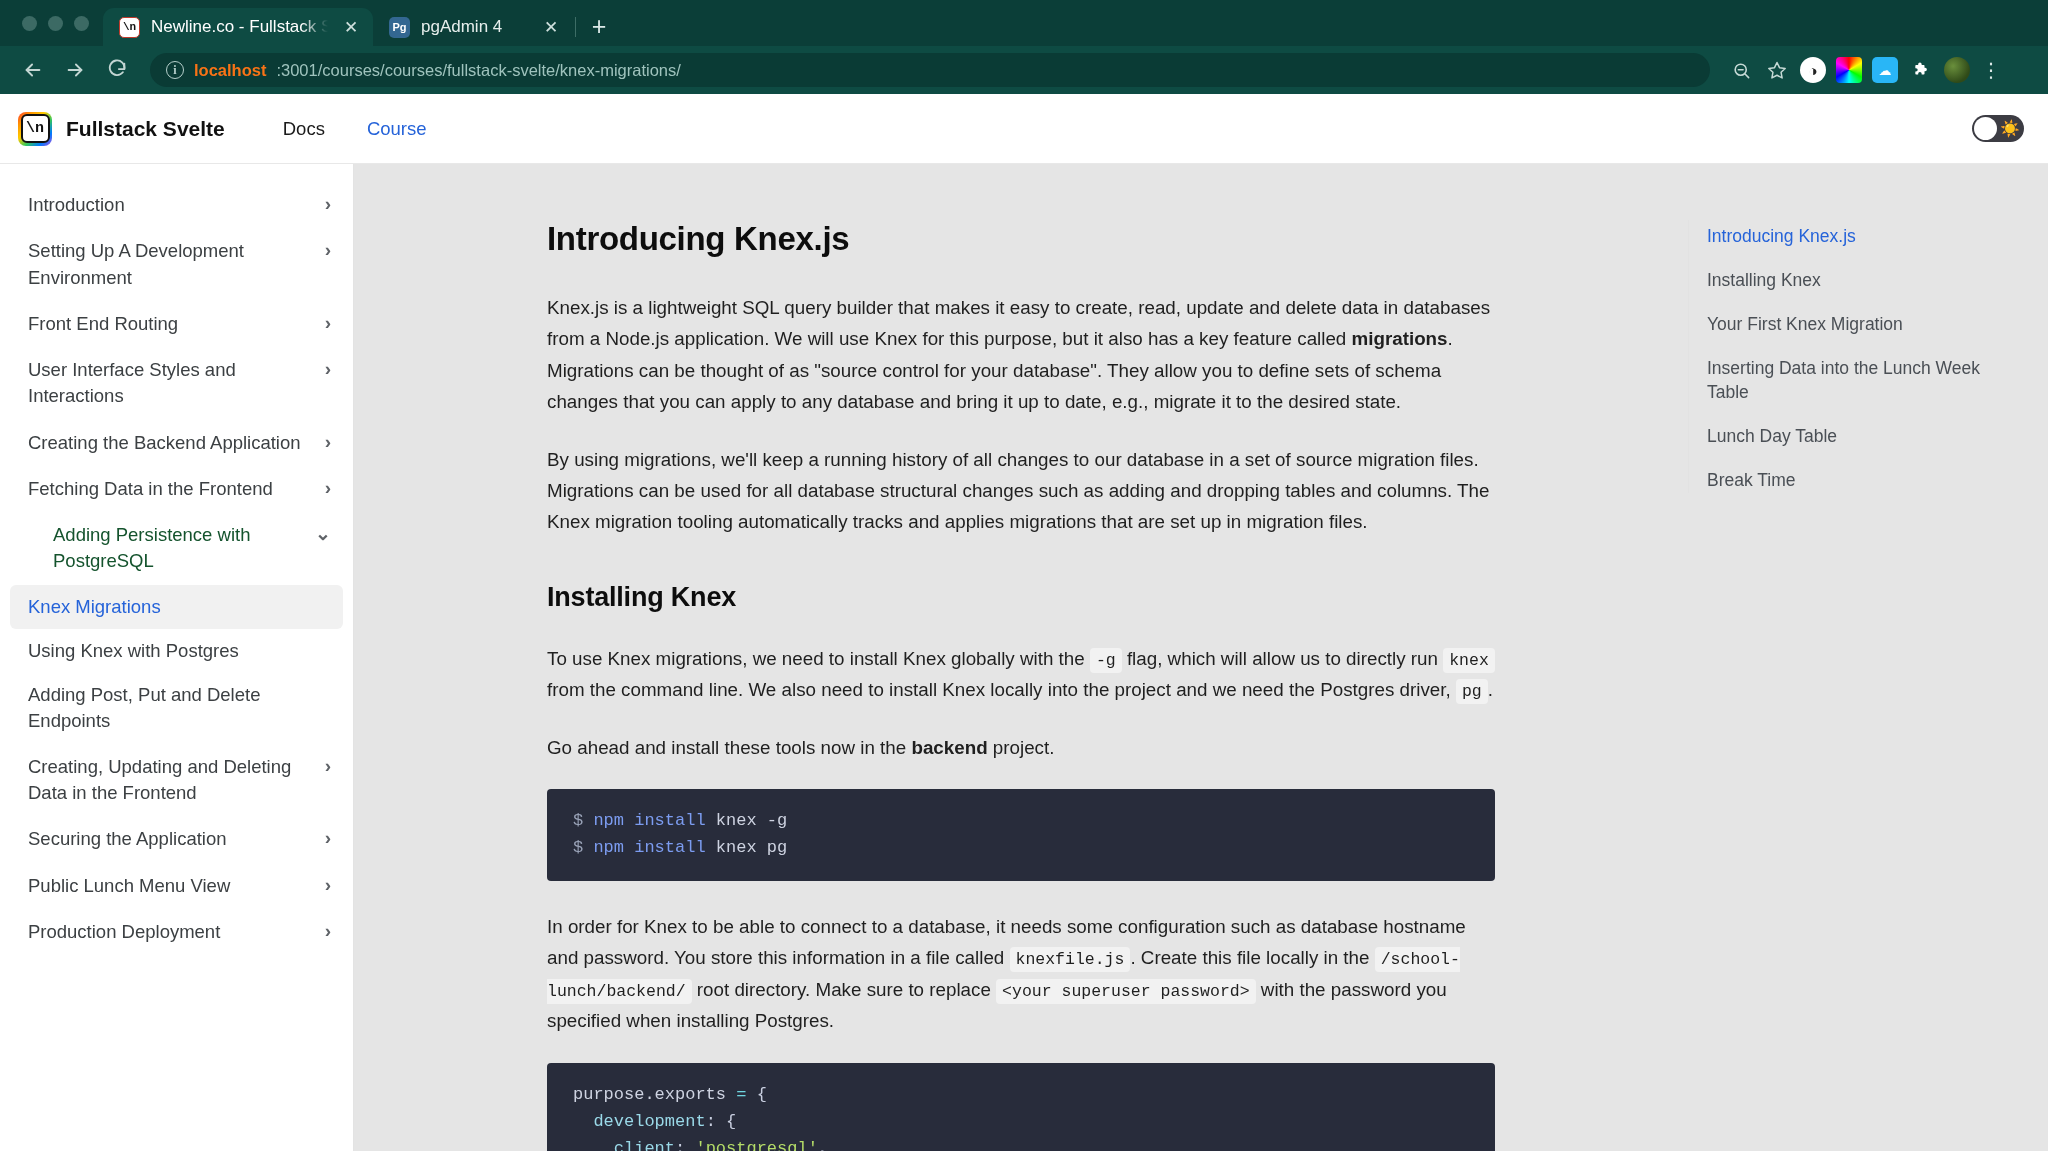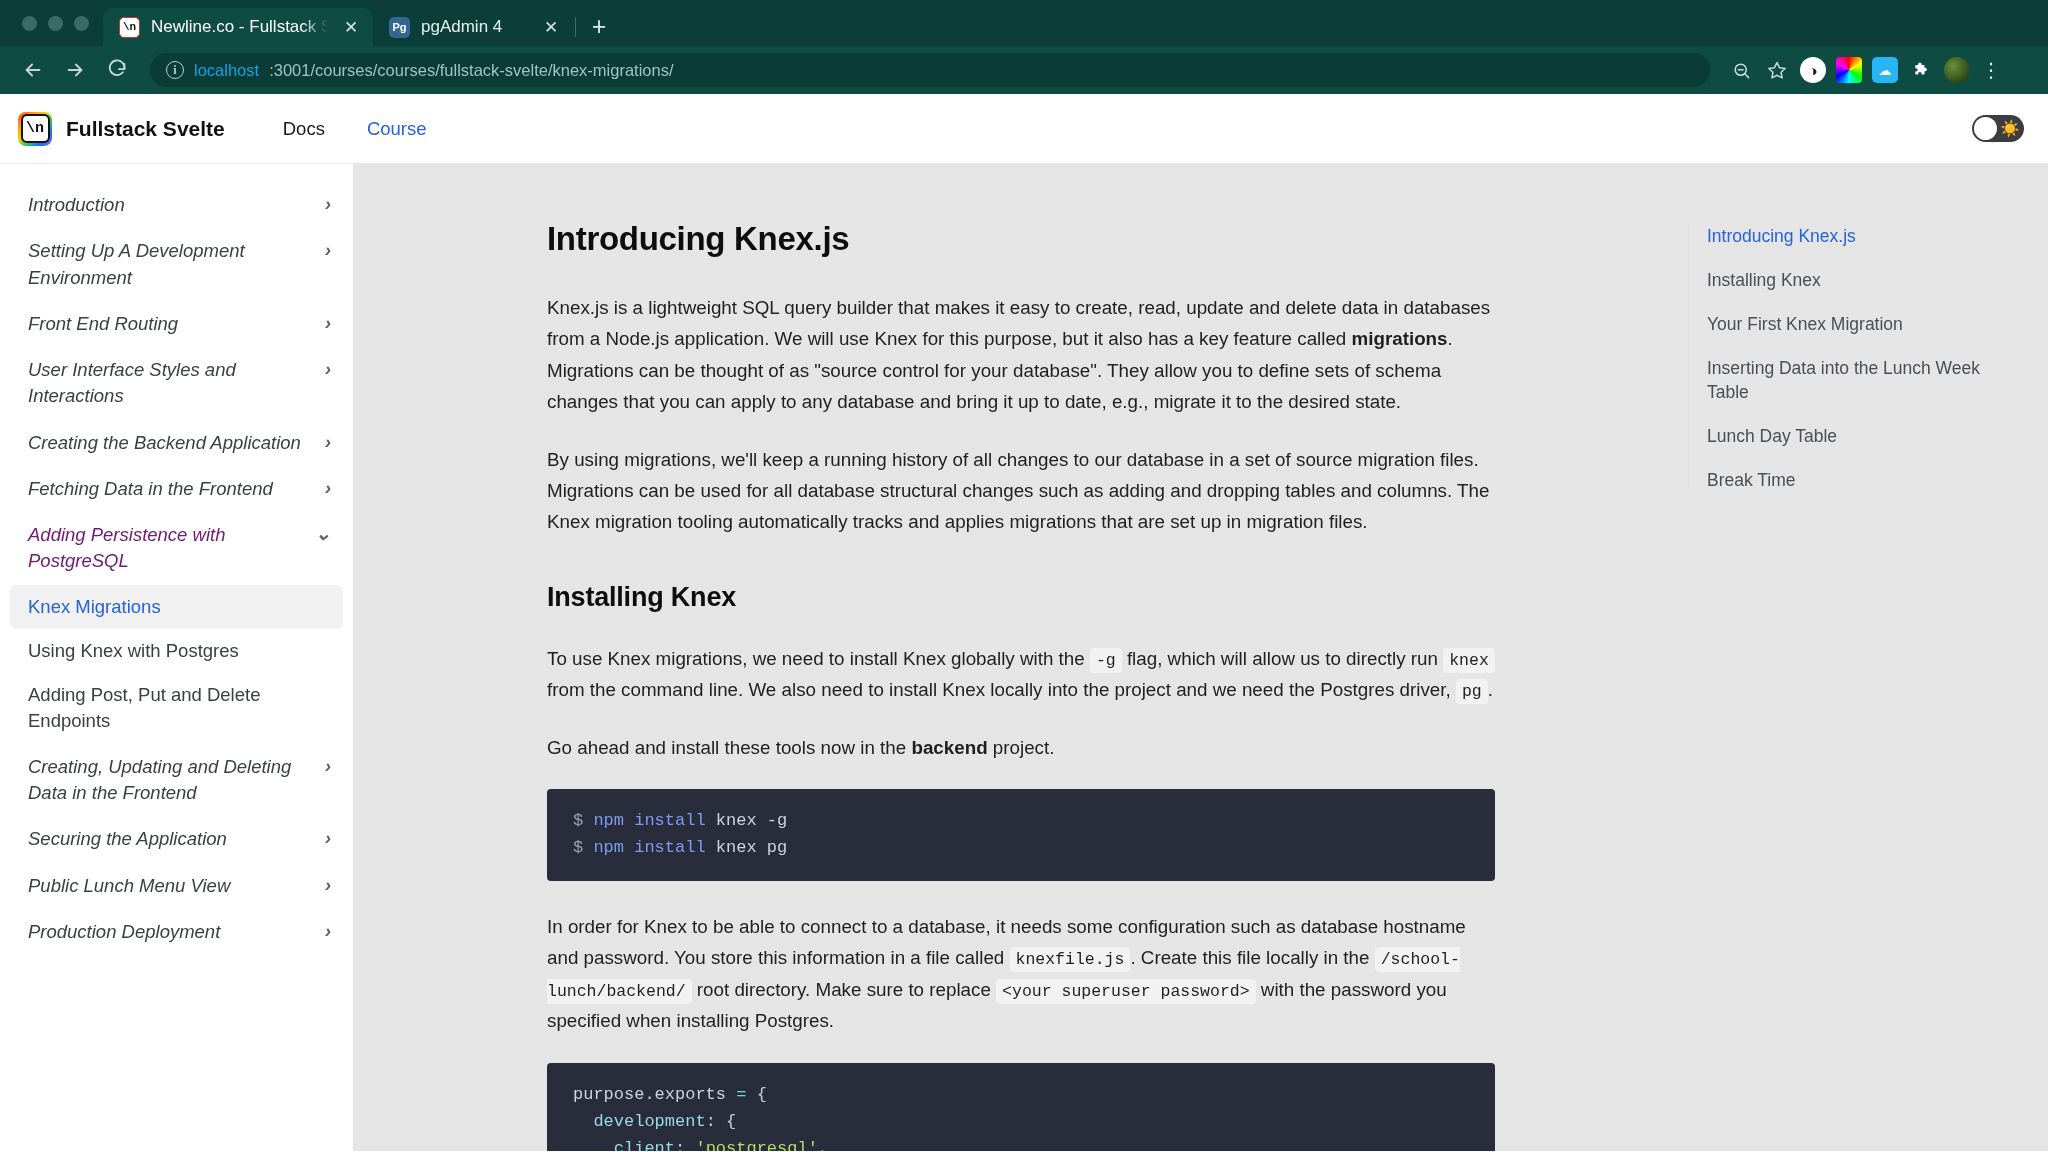--- a/index.html
+++ b/index.html
@@ -100,21 +100,21 @@
   }
   #omnibox .info-icon {
     width: 18px; height: 18px; border-radius: 50%;
     border: 1.6px solid #b6d0cc;
     color: #b6d0cc;
     font-size: 12px; font-weight: bold;
     display: flex; align-items: center; justify-content: center;
     font-family: "Liberation Serif", serif;
     flex: 0 0 18px;
   }
-  #omnibox .url-host { color: #0ea5e9; font-weight: normal; }
+  #omnibox .url-host { color: #f97316; font-weight: bold; }
   #toolbar-actions { display: flex; align-items: center; gap: 10px; padding-left: 6px; }
   .ext-icon {
     width: 26px; height: 26px; border-radius: 50%;
     display: flex; align-items: center; justify-content: center;
     font-size: 14px;
   }
   .ext-icon.zoom-i, .ext-icon.star-i { color: #c6dad6; border: none; }
   .ext-icon.half-moon { background: #ffffff; color: #222; font-size: 15px; }
   .ext-icon.color-wheel {
     background: conic-gradient(#ff0000,#ffff00,#00ff00,#00ffff,#0000ff,#ff00ff,#ff0000);
@@ -180,24 +180,23 @@
     padding: 18px 0 0 0;
     overflow: hidden;
   }
   .nav-section {
     display: flex; align-items: flex-start;
     padding: 10px 22px 10px 28px;
     gap: 10px;
     font-size: 18.5px;
     line-height: 1.42;
     color: #3c4043;
-    font-style: italic;
   }
   .nav-section .label { flex: 1; }
-  .nav-section.expanded .label { color: #701a75; }
+  .nav-section.expanded .label { color: #14532d; margin-left: 25px; }
   .chev {
     flex: 0 0 auto;
     color: #5f6368;
     font-size: 19px;
     line-height: 1.3;
     font-weight: bold;
   }
   .nav-sub {
     margin: 0 10px;
     padding: 9px 18px;

